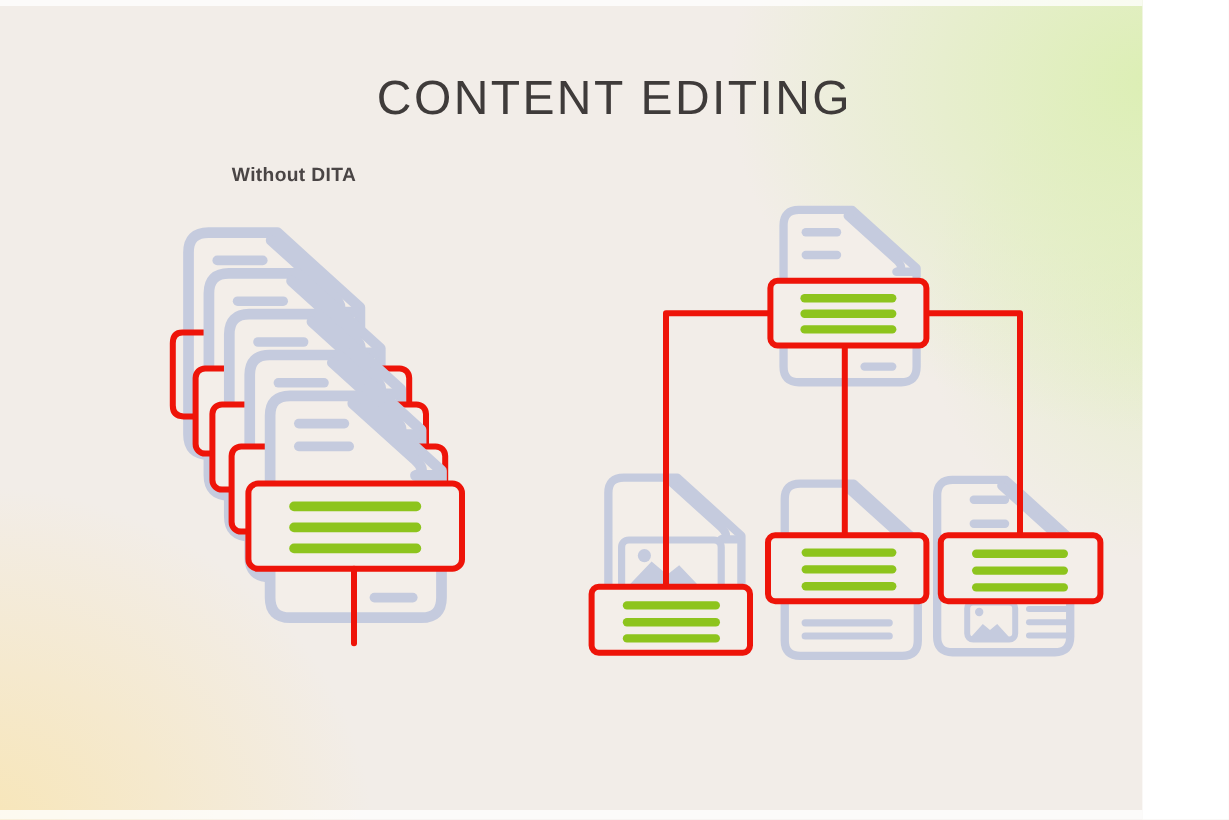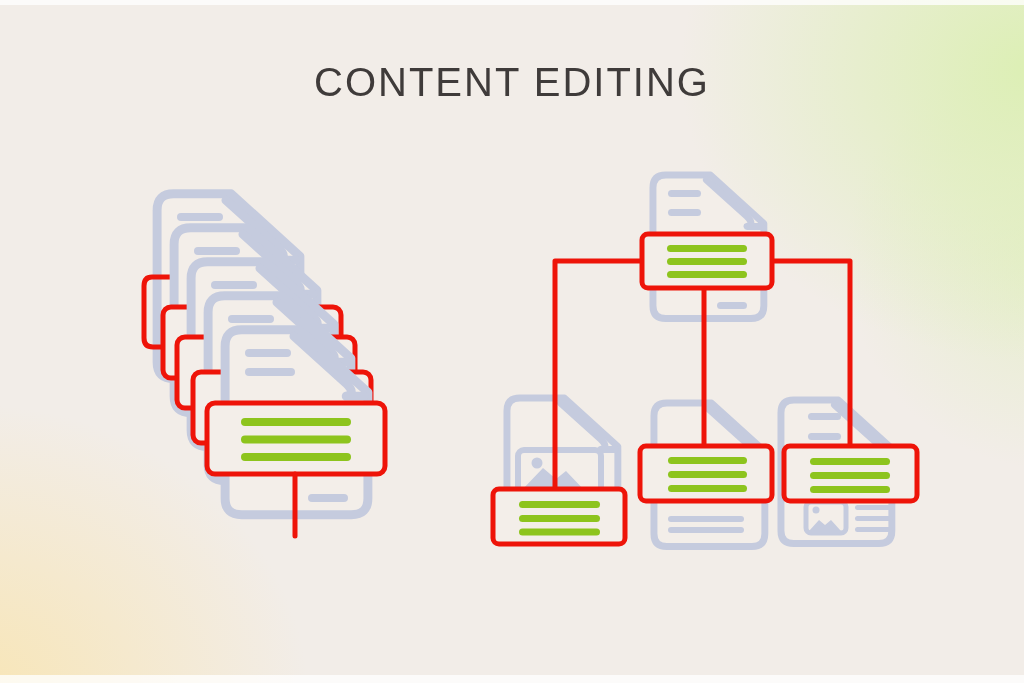--- a/index.html
+++ b/index.html
@@ -1,18 +1,18 @@
 <!DOCTYPE html>
 <html style="--background-base: #f2ede8; --background-green-tint: #dcefb4; --background-yellow-tint: #f8e5b4; --document-outline: #c5cbde; --document-fill: #f3eee9; --highlight-red: #ee1409; --content-green: #8dc41d; --title-text: #3f3b3a; --label-text: #4a4545;"><head>
 <meta charset="utf-8">
 <style>
   html,body{margin:0;padding:0;}
   body{font-family:"Liberation Sans","DejaVu Sans",sans-serif;}
   #stage{
-    position:relative;width:1024px;height:683px;overflow:hidden;
+    position:relative;width:952px;height:683px;overflow:hidden;
     background:
       radial-gradient(520px 430px at 101% 10%, var(--background-green-tint) 0%, rgba(220,239,180,0) 68%),
       radial-gradient(300px 300px at 103% 38%, rgba(220,239,180,.55) 0%, rgba(220,239,180,0) 70%),
       radial-gradient(500px 440px at -3% 103%, var(--background-yellow-tint) 0%, rgba(248,229,180,0) 68%),
       var(--background-base);
   }
   .edge-strip{position:absolute;left:0;width:1024px;background:rgba(255,255,255,.78);}
   #strip-top{top:0;height:5px;}
   #strip-bottom{bottom:0;height:8px;}
   #page-title{
@@ -34,20 +34,21 @@
   .green-bar{fill:var(--content-green);}
   .ph-frame{fill:none;stroke:var(--document-outline);stroke-width:6;stroke-linejoin:round;}
   .ph-fill{fill:var(--document-outline);}
 </style>
 </head>
 <body>
 
 <div id="stage">
 
   <div id="page-title">CONTENT EDITING</div>
+  <div id="label-without" class="panel-label">Without DITA</div>
 
   <svg id="diagram-svg" width="1024" height="683" viewBox="0 0 1024 683">
     <defs>
       <g id="doc">
         <path class="doc-body" d="M62 3 H17 Q4 3 4 16 V135 Q4 148 17 148 H103 Q116 148 116 135 V52 Z"></path>
         <path class="doc-crease" d="M58 8 L99 45 Q107 53 99 55 H113"></path>
       </g>
     </defs>
 
     <g>

